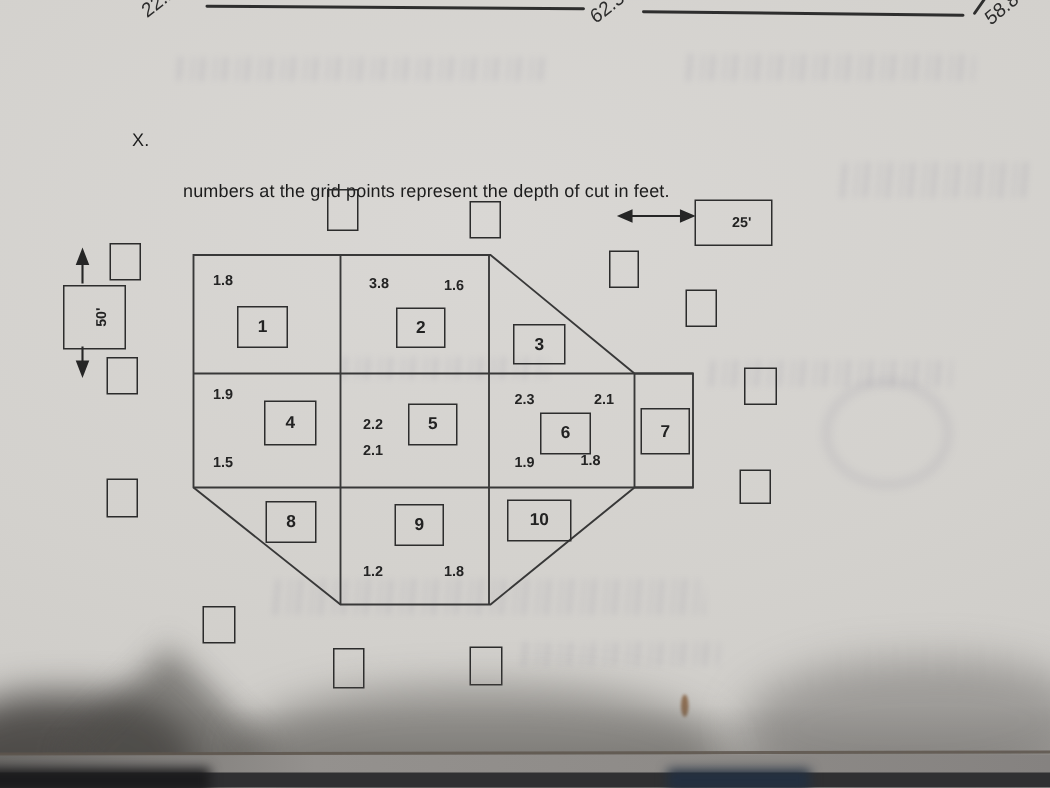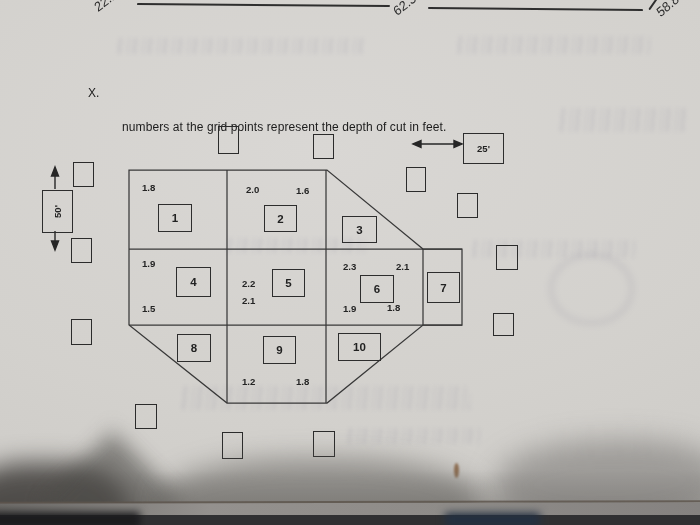--- a/index.html
+++ b/index.html
@@ -26,21 +26,21 @@
   svg.lines{position:absolute;left:0;top:0;}
   .cellbox{
     position:absolute;border:1.4px solid #2d2d2d;
     display:flex;align-items:center;justify-content:center;
     color:#222;font-size:11.5px;font-weight:600;background:transparent;
   }
   .depth{position:absolute;color:#242424;font-size:9.6px;font-weight:600;white-space:nowrap;}
   .sq{position:absolute;border:1.6px solid #2b2b2b;background:transparent;}
   .scalebox{
     position:absolute;border:1.4px solid #2d2d2d;display:flex;align-items:center;justify-content:center;
-    color:#222;font-size:9.5px;font-weight:600;background:transparent;
+    color:#222;font-size:9.5px;font-weight:600;background:transparent;padding-left:11px;
   }
   .vtext{transform:rotate(-90deg);}
   
   .smudge{
     position:absolute;opacity:0.14;filter:blur(2px);pointer-events:none;
     background:repeating-linear-gradient(95deg, transparent 0 4px, #6f6c86 4px 7px, transparent 7px 13px, #7d7a92 13px 15px);
   }
   .ringsmudge{
     position:absolute;opacity:0.10;filter:blur(3px);pointer-events:none;
     border:6px solid #706c85;border-radius:50%;
@@ -117,21 +117,21 @@
   <div class="cellbox" style="left:342px;top:216px;width:33px;height:25px;">3</div>
   <div class="cellbox" style="left:176px;top:267px;width:33px;height:28px;">4</div>
   <div class="cellbox" style="left:272px;top:269px;width:31px;height:26px;">5</div>
   <div class="cellbox" style="left:360px;top:275px;width:32px;height:26px;">6</div>
   <div class="cellbox" style="left:427px;top:272px;width:31px;height:29px;">7</div>
   <div class="cellbox" style="left:177px;top:334px;width:32px;height:26px;">8</div>
   <div class="cellbox" style="left:263px;top:336px;width:31px;height:26px;">9</div>
   <div class="cellbox" style="left:338px;top:333px;width:41px;height:26px;">10</div>
 
   <span class="depth" style="left:142px;top:182px;">1.8</span>
-  <span class="depth" style="left:246px;top:184px;">2.0</span>
+  <span class="depth" style="left:246px;top:184px;">3.8</span>
   <span class="depth" style="left:296px;top:185px;">1.6</span>
   <span class="depth" style="left:142px;top:258px;">1.9</span>
   <span class="depth" style="left:142px;top:303px;">1.5</span>
   <span class="depth" style="left:242px;top:278px;">2.2</span>
   <span class="depth" style="left:242px;top:295px;">2.1</span>
   <span class="depth" style="left:343px;top:261px;">2.3</span>
   <span class="depth" style="left:396px;top:261px;">2.1</span>
   <span class="depth" style="left:343px;top:303px;">1.9</span>
   <span class="depth" style="left:387px;top:302px;">1.8</span>
   <span class="depth" style="left:242px;top:376px;">1.2</span>

